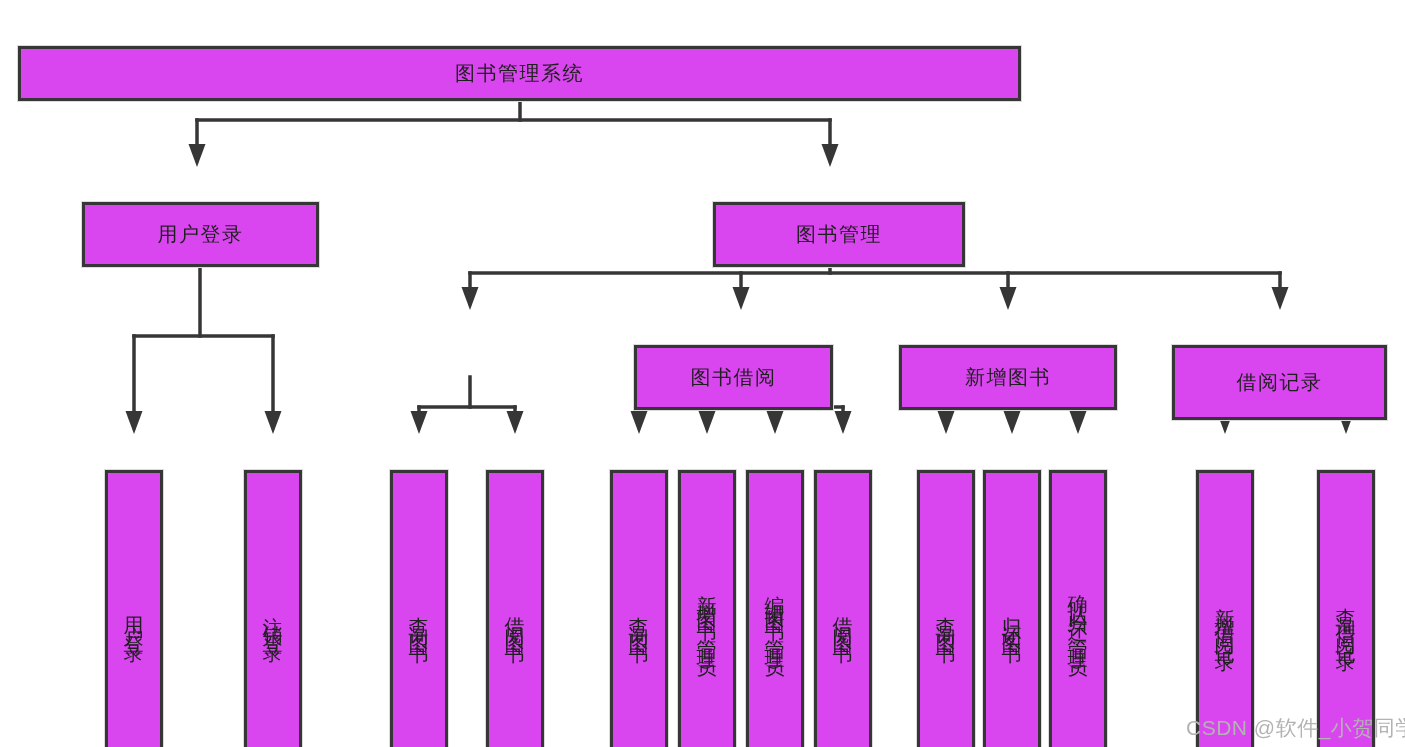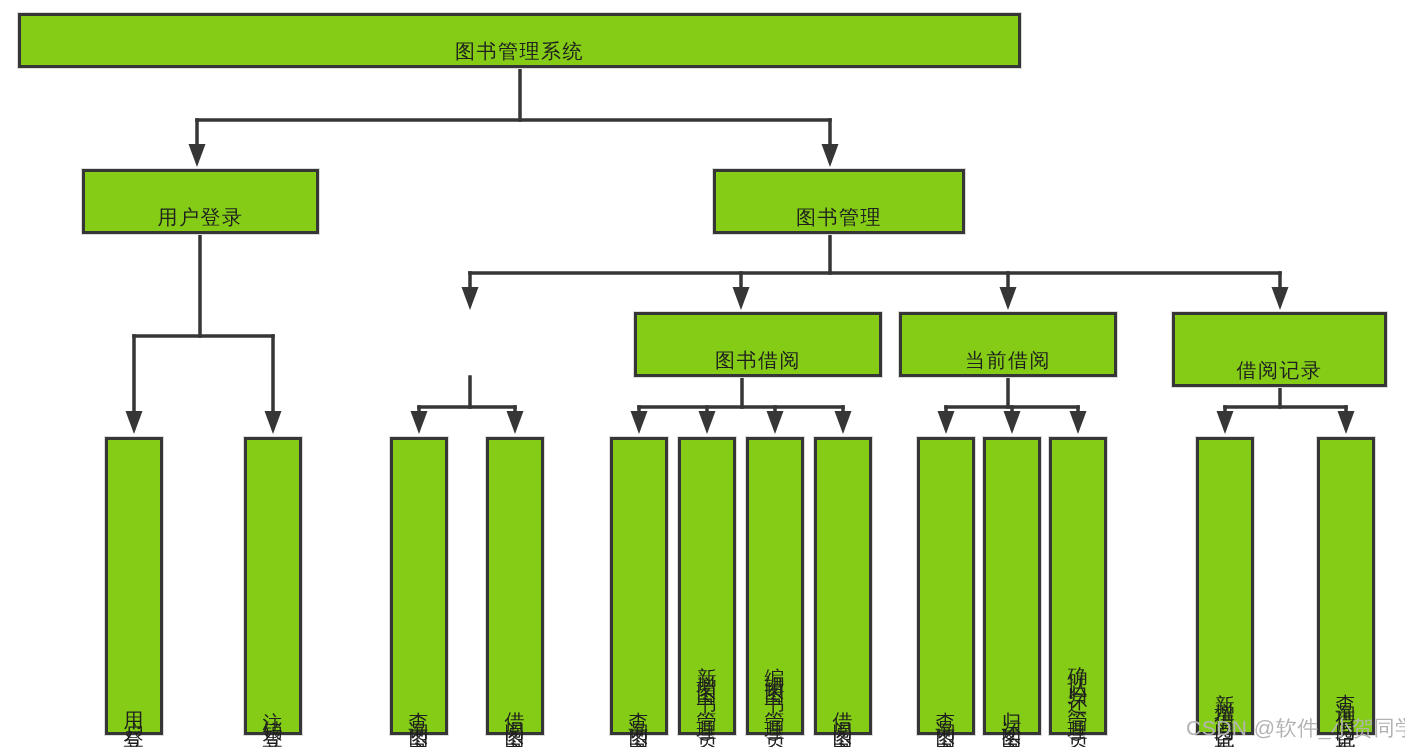--- a/index.html
+++ b/index.html
@@ -13,28 +13,29 @@
     position:relative;
     width:1405px;height:747px;
     background:var(--bg);
     overflow:hidden;
     font-family:"Liberation Sans","DejaVu Sans",sans-serif;
   }
   #connectors{position:absolute;left:0;top:0;z-index:1;}
   .box{
     position:absolute;
     box-sizing:border-box;
-    background:#84cc16;
+    background:#d946ef;
     border:3px solid var(--line);
     box-shadow:0 0 0 1px #dcdcdc;
     display:flex;
-    align-items:flex-end;
+    align-items:center;
     justify-content:center;
     z-index:2;
     color:var(--text);
+    margin-top:33px;
   }
   .hlabel{
     font-size:20px;
     letter-spacing:1.5px;
     white-space:nowrap;
     color:var(--text);
   }
   .vlabel{
     writing-mode:vertical-rl;
     text-orientation:mixed;
@@ -117,25 +118,25 @@
     <span class="hlabel">图书管理系统</span>
   </div>
 
   <div class="box" style="left:82px;top:169px;width:237px;height:65px;">
     <span class="hlabel">用户登录</span>
   </div>
   <div class="box" style="left:713px;top:169px;width:252px;height:65px;">
     <span class="hlabel">图书管理</span>
   </div>
 
-  <div class="box" style="left:634px;top:312px;width:248px;height:65px;">
+  <div class="box" style="left:634px;top:312px;width:199px;height:65px;">
     <span class="hlabel">图书借阅</span>
   </div>
   <div class="box" style="left:899px;top:312px;width:218px;height:65px;">
-    <span class="hlabel">当前借阅</span>
+    <span class="hlabel">新增图书</span>
   </div>
   <div class="box" style="left:1172px;top:312px;width:215px;height:75px;">
     <span class="hlabel">借阅记录</span>
   </div>
 
   <div class="box" style="left:105px;top:437px;width:58px;height:298px;">
     <span class="vlabel">用户登录</span>
   </div>
   <div class="box" style="left:244px;top:437px;width:58px;height:298px;">
     <span class="vlabel">注销登录</span>

